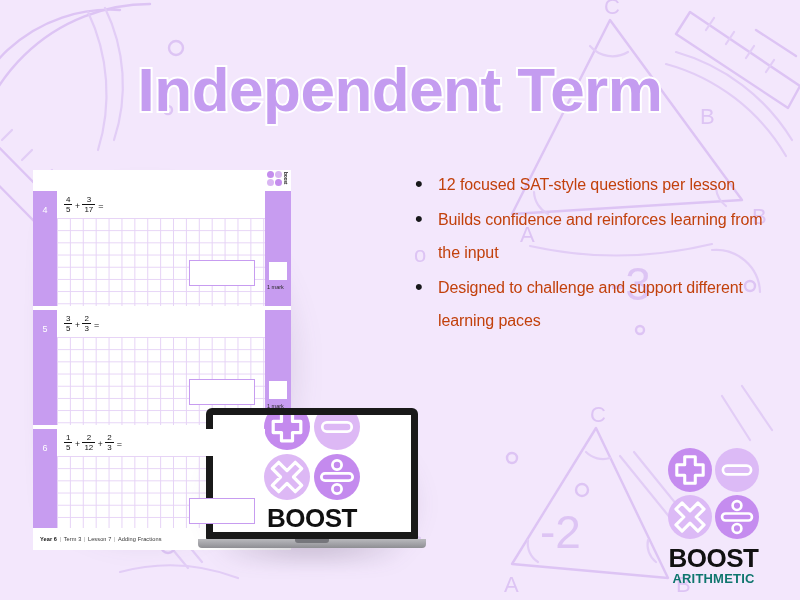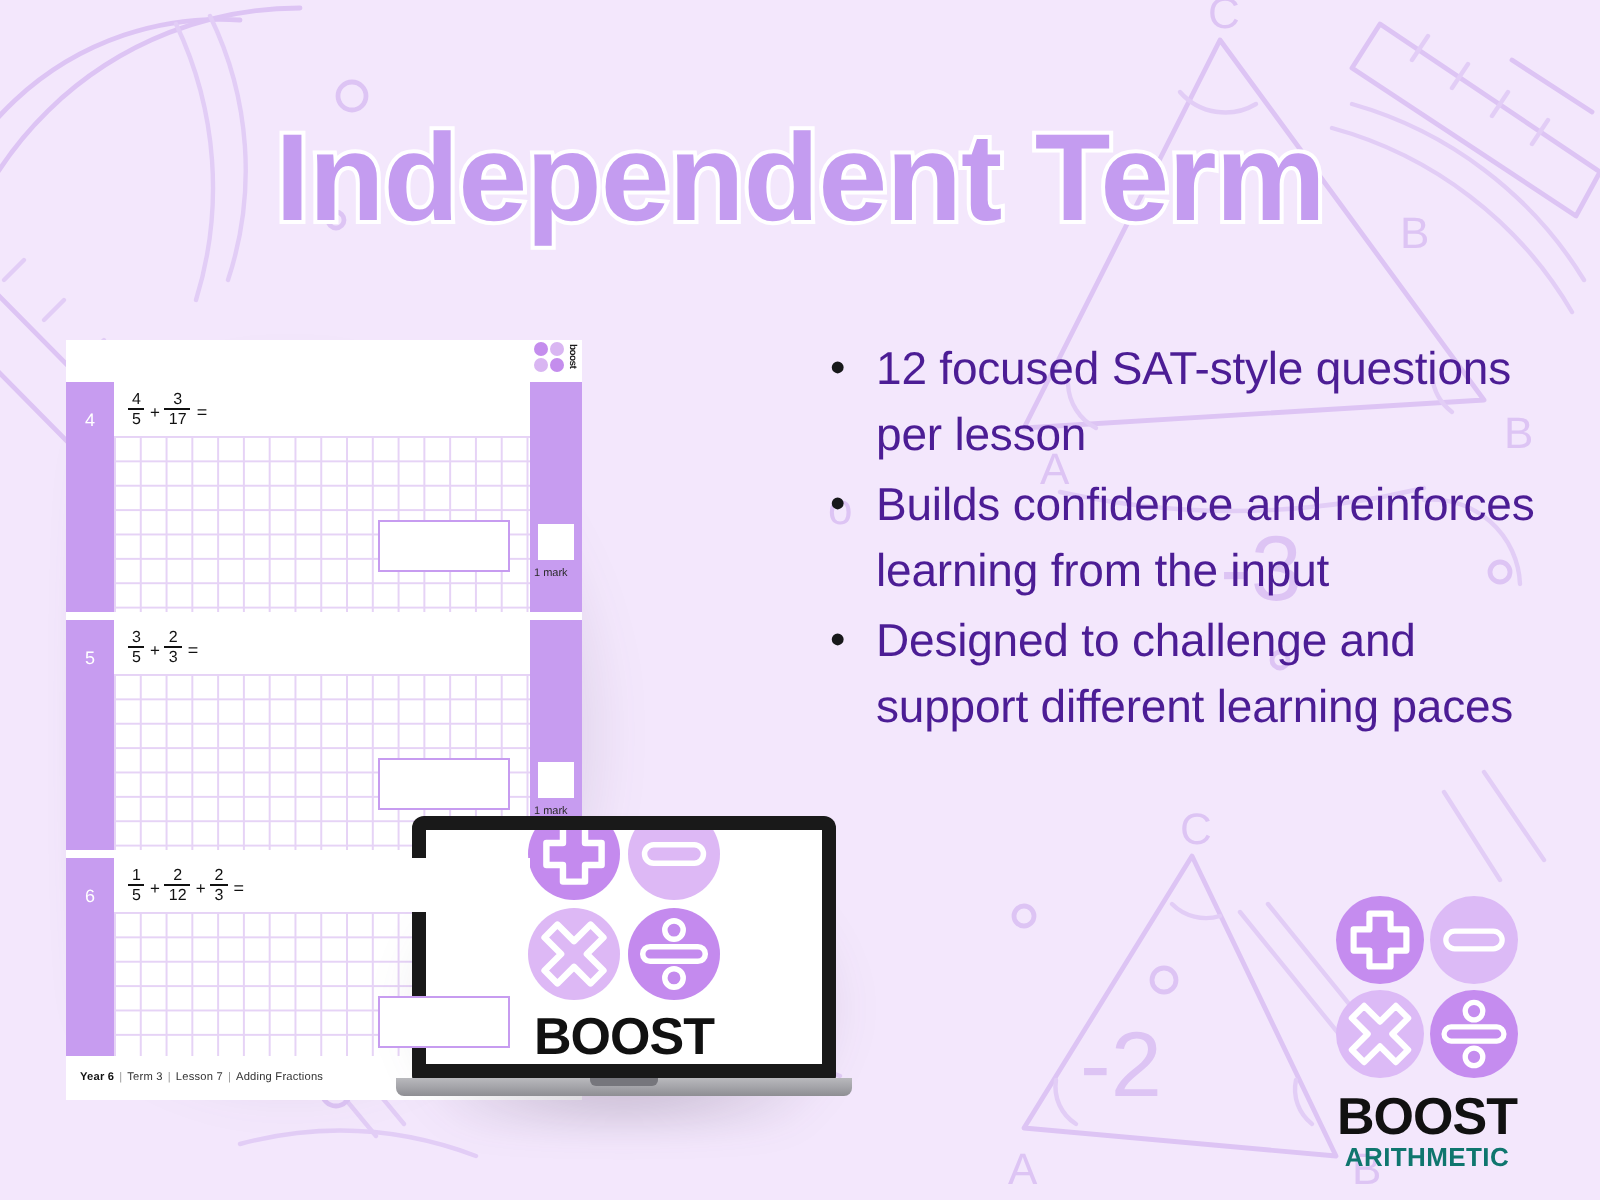--- a/index.html
+++ b/index.html
@@ -57,23 +57,23 @@
     position: absolute;
     left: 408px;
     top: 168px;
     width: 372px;
     list-style: none;
   }
   #bullets li {
     position: relative;
     padding-left: 30px;
     margin-bottom: 2px;
-    font-size: 23px;
+    font-size: 16px;
     line-height: 33px;
-    color: #4c1d95;
+    color: #c2410c;
     letter-spacing: -0.1px;
   }
   #bullets li::before {
     content: "\2022";
     position: absolute;
     left: 7px;
     top: -1px;
     font-size: 22px;
     color: #17181a;
   }

